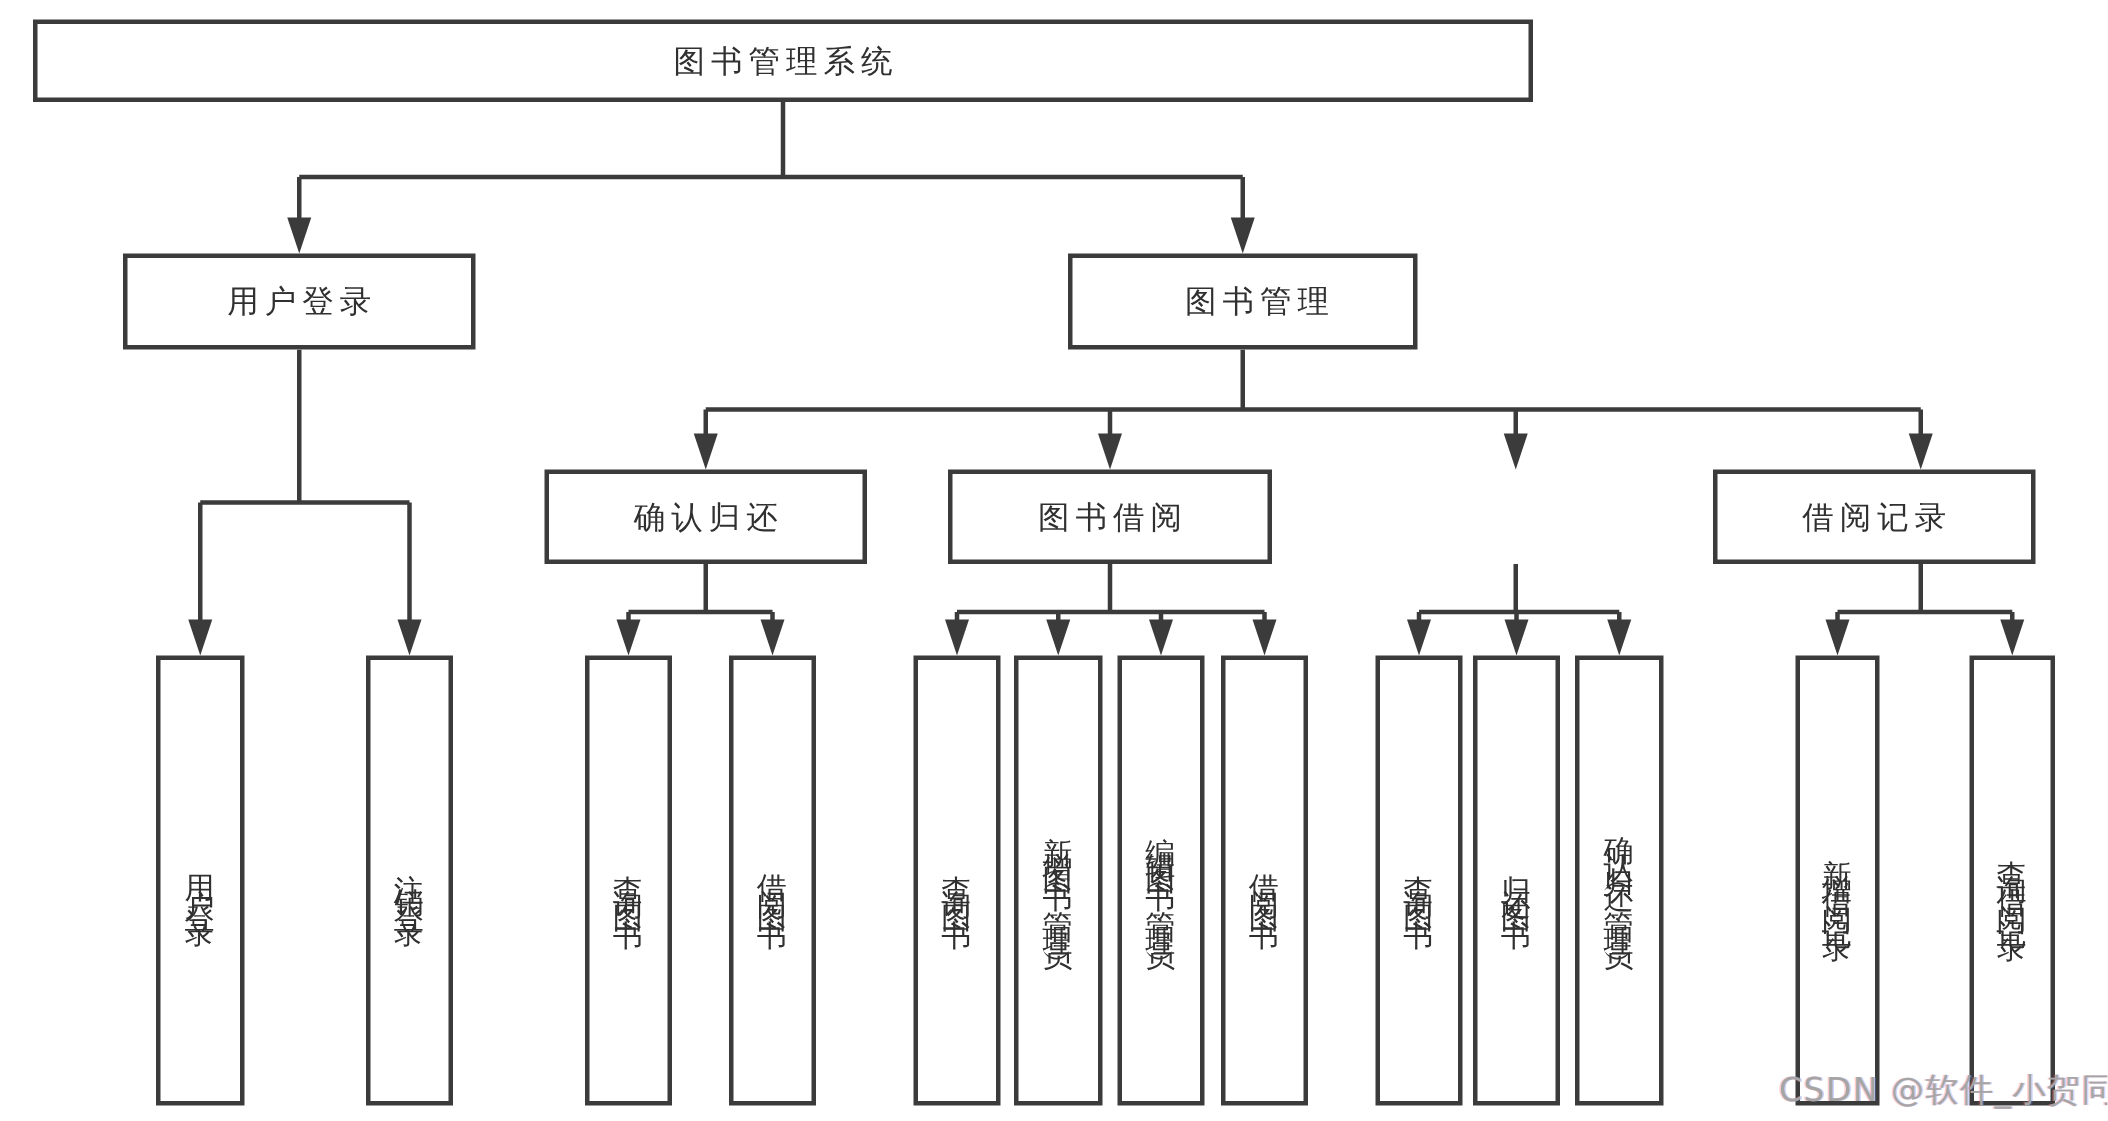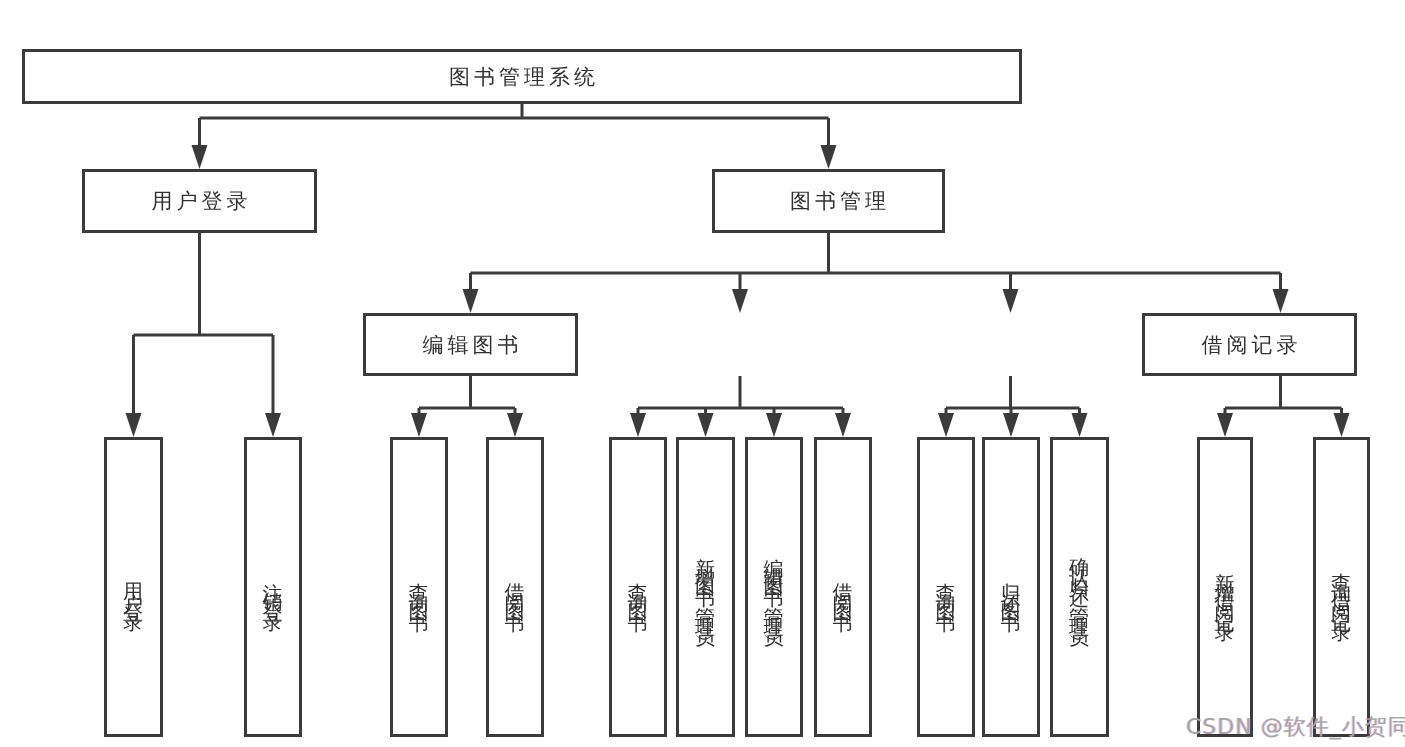--- a/index.html
+++ b/index.html
@@ -87,26 +87,27 @@
     <path d="M1010.5 376 V408 M946 408 H1079.5 M946 408 V416 M1011 408 V416 M1079.5 408 V416"></path>
     <polygon points="938,413 954,413 946,437"></polygon>
     <polygon points="1003,413 1019,413 1011,437"></polygon>
     <polygon points="1071.5,413 1087.5,413 1079.5,437"></polygon>
 
     <path d="M1280.5 376 V408 M1225 408 H1341.5 M1225 408 V416 M1341.5 408 V416"></path>
     <polygon points="1217,413 1233,413 1225,437"></polygon>
     <polygon points="1333.5,413 1349.5,413 1341.5,437"></polygon>
   </svg>
 
-  <div class="box hnode" style="left:22px;top:13px;width:1000px;height:55px;margin-top:36px;">图书管理系统</div>
+  <div class="box hnode" style="left:22px;top:13px;width:1000px;height:55px;">图书管理系统</div>
 
   <div class="box hnode" style="left:82px;top:169px;width:235px;height:64px;">用户登录</div>
   <div class="box hnode" style="left:712px;top:169px;width:233px;height:64px;padding-left:19px;">图书管理</div>
 
-  <div class="box hnode" style="left:363px;top:313px;width:215px;height:63px;">编辑图书</div>
+  <div class="box hnode" style="left:363px;top:313px;width:215px;height:63px;">确认归还</div>
+  <div class="box hnode" style="left:632px;top:313px;width:216px;height:63px;">图书借阅</div>
   <div class="box hnode" style="left:1142px;top:313px;width:215px;height:63px;">借阅记录</div>
 
   <div class="box vnode" style="left:104px;top:437px;width:59px;height:300px;">用户登录</div>
   <div class="box vnode" style="left:244px;top:437px;width:58px;height:300px;">注销登录</div>
 
   <div class="box vnode" style="left:390px;top:437px;width:58px;height:300px;">查询图书</div>
   <div class="box vnode" style="left:486px;top:437px;width:58px;height:300px;">借阅图书</div>
 
   <div class="box vnode" style="left:609px;top:437px;width:58px;height:300px;">查询图书</div>
   <div class="box vnode" style="left:676px;top:437px;width:59px;height:300px;">新增图书（管理员）</div>

